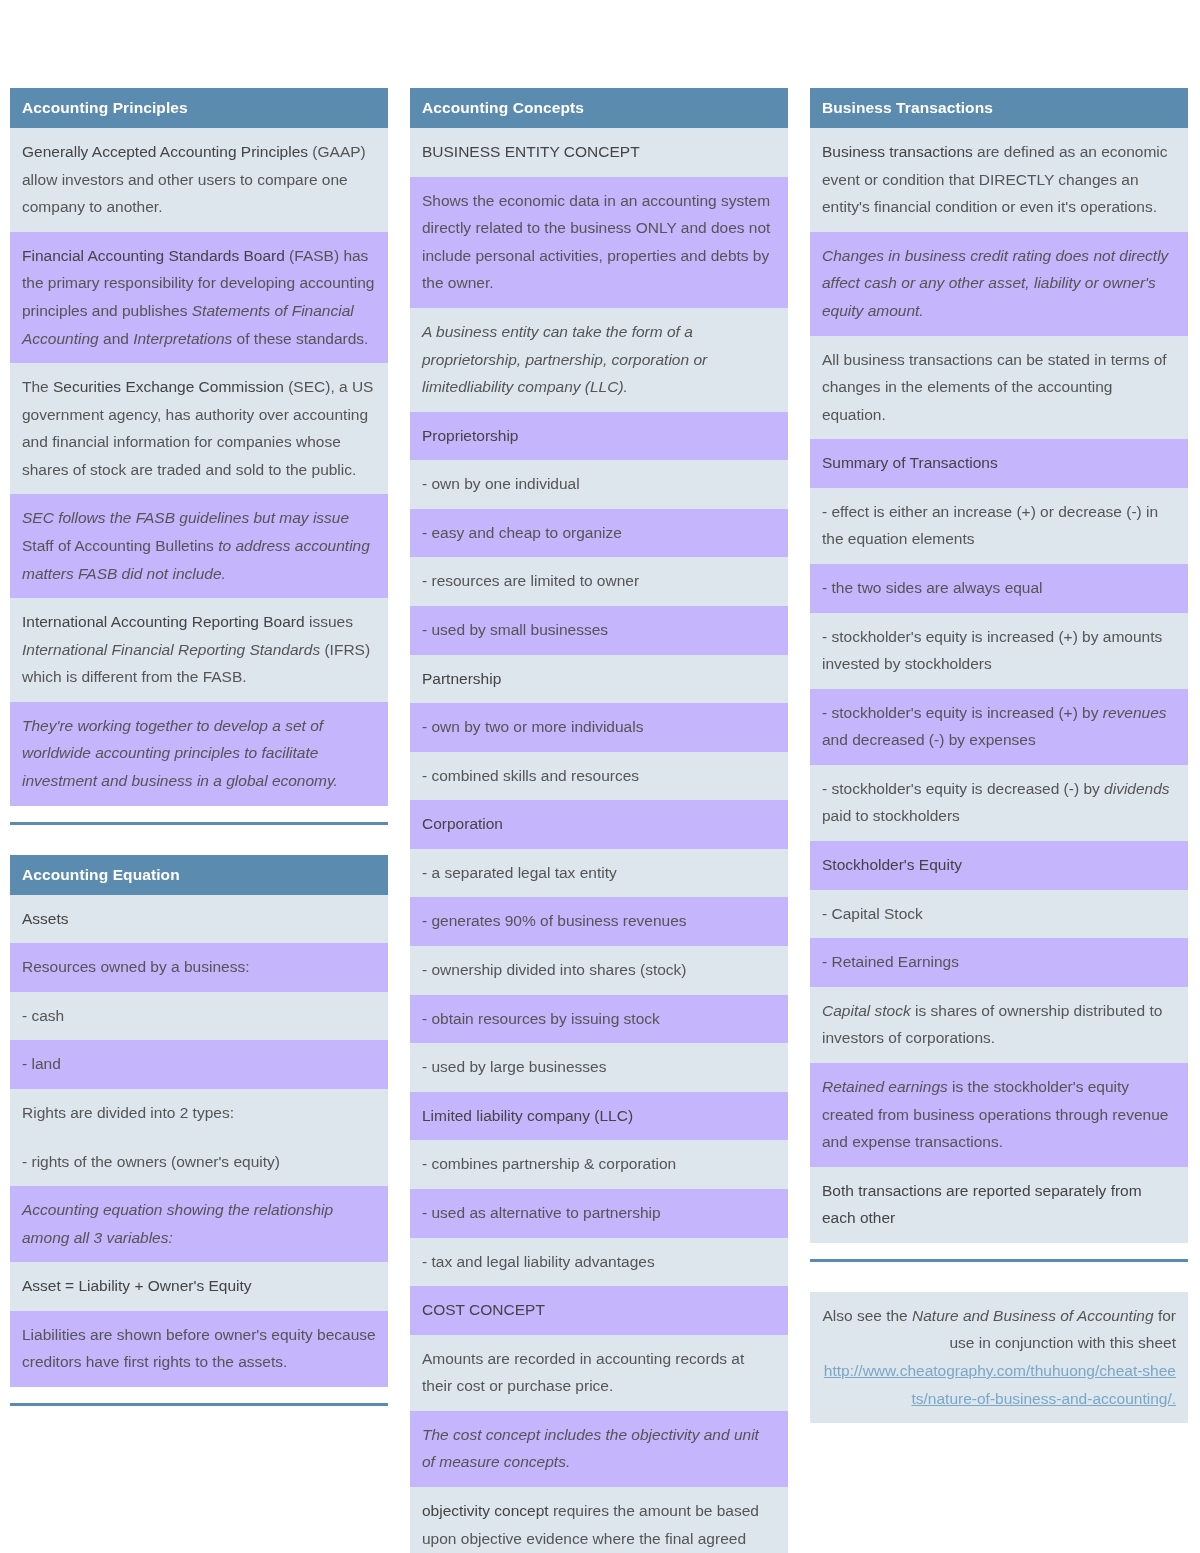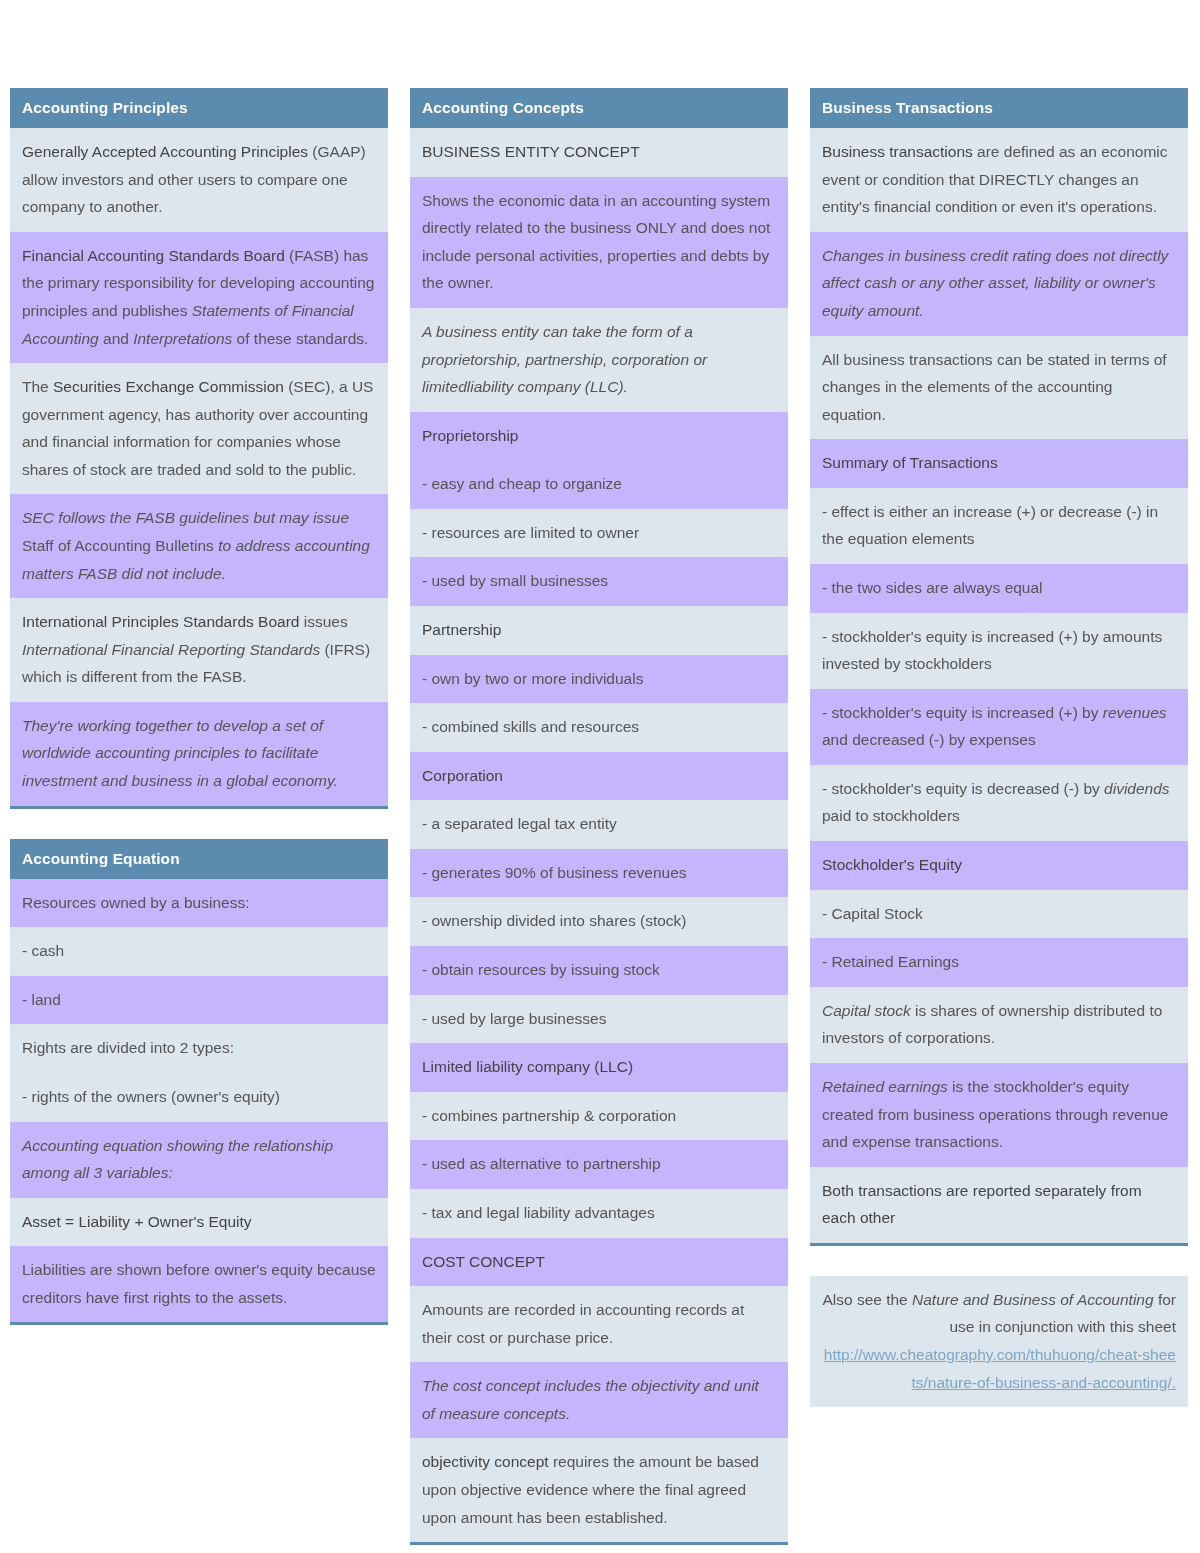--- a/index.html
+++ b/index.html
@@ -22,21 +22,21 @@
   .column {
     width: 378px;
     flex: 0 0 378px;
     display: flex;
     flex-direction: column;
     gap: 30px;
   }
   .block {
     width: 100%;
     border-bottom: 3px solid #5b8cb0;
-    padding-bottom: 0;
+    padding-bottom: 16px;
   }
   .block.noborder { border-bottom: none; text-align: right; }
   .block-header {
     background: #5b8cb0;
     color: #ffffff;
     font-size: 15.5px;
     font-weight: bold;
     padding: 11px 12px 12px 12px;
     line-height: 1.1;
     letter-spacing: 0.1px;
@@ -67,46 +67,48 @@
 
 <div class="sheet">
     <div class="column">
       <div class="block">
         <div class="block-header">Accounting Principles</div>
         <div class="rows">
           <div class="row shade"><b>Generally Accepted Accounting Principles</b><span> (GAAP) allow investors and other users to compare one company to another.</span></div>
           <div class="row"><b>Financial Accounting Standards Board</b><span> (FASB) has the primary responsibility for developing accounting principles and publishes </span><i>Statements of Financial Accounting</i><span> and </span><i>Interpretations</i><span> of these standards.</span></div>
           <div class="row shade"><span>The </span><b>Securities Exchange Commission</b><span> (SEC), a US government agency, has authority over accounting and financial information for companies whose shares of stock are traded and sold to the public.</span></div>
           <div class="row"><i>SEC follows the FASB guidelines but may issue</i><span> Staff of Accounting Bulletins</span><i> to address accounting matters FASB did not include.</i></div>
-          <div class="row shade"><b>International Principles Standards Board</b><span> issues </span><i>International Financial Reporting Standards</i><span> (IFRS) which is different from the FASB.</span></div>
+          <div class="row shade"><b>International Accounting Reporting Board</b><span> issues </span><i>International Financial Reporting Standards</i><span> (IFRS) which is different from the FASB.</span></div>
           <div class="row"><i>They're working together to develop a set of worldwide accounting principles to facilitate investment and business in a global economy.</i></div>
         </div>
       </div>
       <div class="block">
         <div class="block-header">Accounting Equation</div>
         <div class="rows">
+          <div class="row shade"><b>Assets</b></div>
           <div class="row"><span>Resources owned by a business:</span></div>
           <div class="row shade"><span>- cash</span></div>
           <div class="row"><span>- land</span></div>
           <div class="row shade"><span>Rights are divided into 2 types:</span></div>
           <div class="row shade"><span>- rights of the owners (owner's equity)</span></div>
           <div class="row"><i>Accounting equation showing the relationship among all 3 variables:</i></div>
           <div class="row shade"><b>Asset = Liability + Owner's Equity</b></div>
           <div class="row"><span>Liabilities are shown before owner's equity because creditors have first rights to the assets.</span></div>
         </div>
       </div>
     </div>
     <div class="column">
       <div class="block">
         <div class="block-header">Accounting Concepts</div>
         <div class="rows">
           <div class="row shade"><b>BUSINESS ENTITY CONCEPT</b></div>
           <div class="row"><span>Shows the economic data in an accounting system directly related to the business ONLY and does not include personal activities, properties and debts by the owner.</span></div>
           <div class="row shade"><i>A business entity can take the form of a proprietorship, partnership, corporation or limitedliability company (LLC).</i></div>
           <div class="row"><b>Proprietorship</b></div>
+          <div class="row shade"><span>- own by one individual</span></div>
           <div class="row"><span>- easy and cheap to organize</span></div>
           <div class="row shade"><span>- resources are limited to owner</span></div>
           <div class="row"><span>- used by small businesses</span></div>
           <div class="row shade"><b>Partnership</b></div>
           <div class="row"><span>- own by two or more individuals</span></div>
           <div class="row shade"><span>- combined skills and resources</span></div>
           <div class="row"><b>Corporation</b></div>
           <div class="row shade"><span>- a separated legal tax entity</span></div>
           <div class="row"><span>- generates 90% of business revenues</span></div>
           <div class="row shade"><span>- ownership divided into shares (stock)</span></div>

